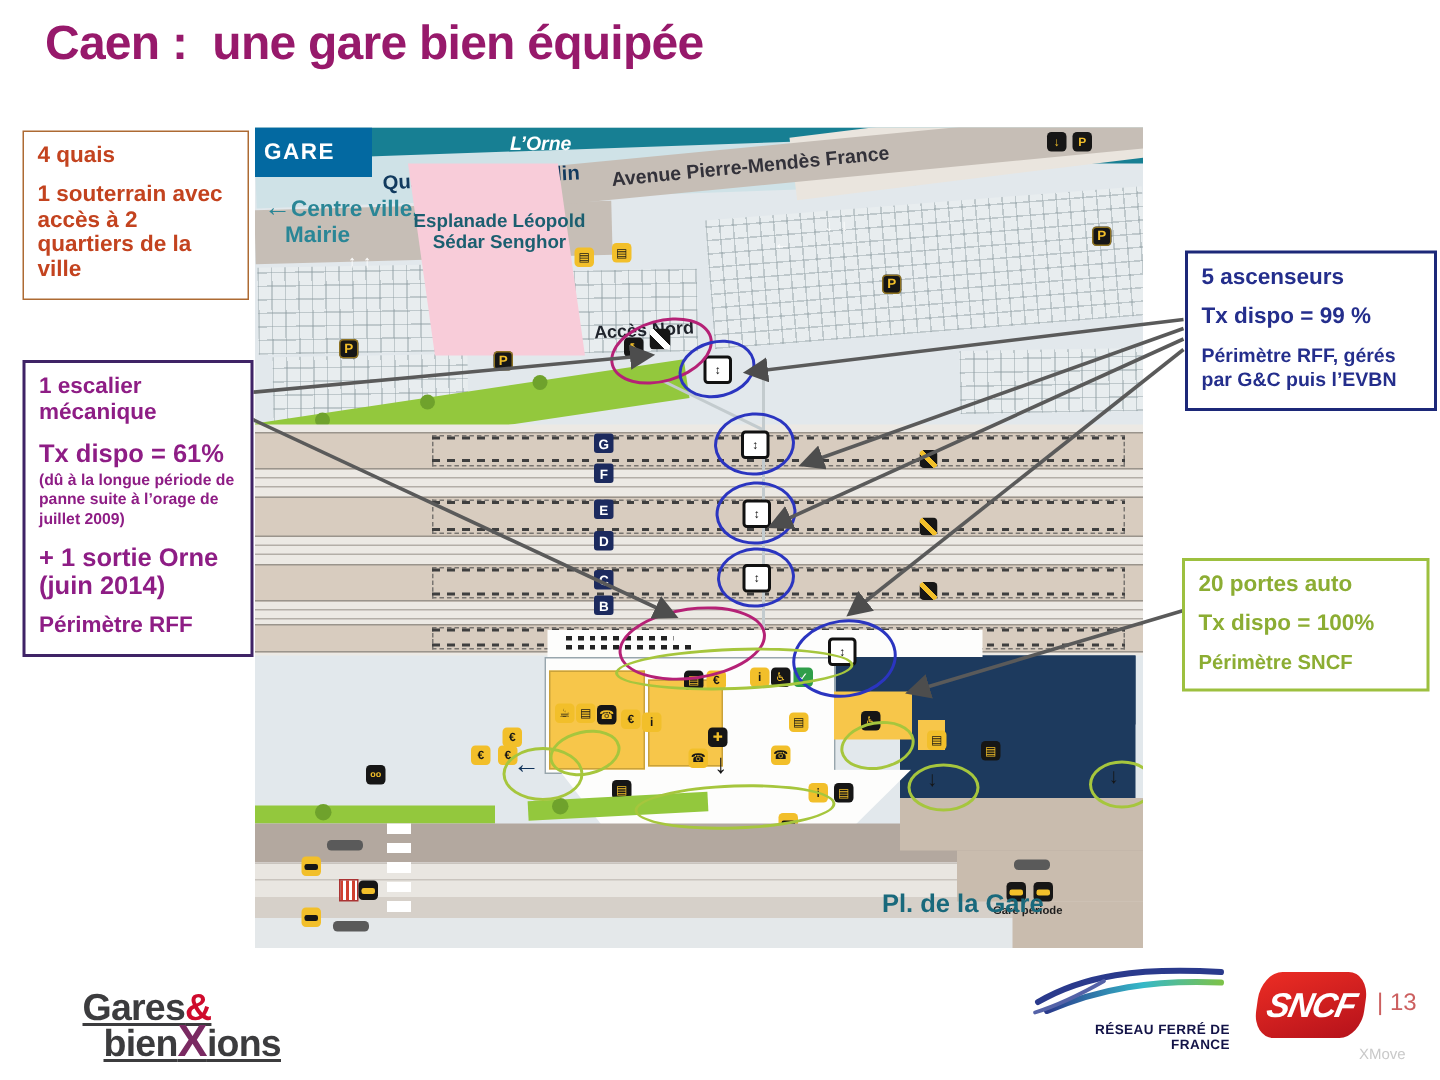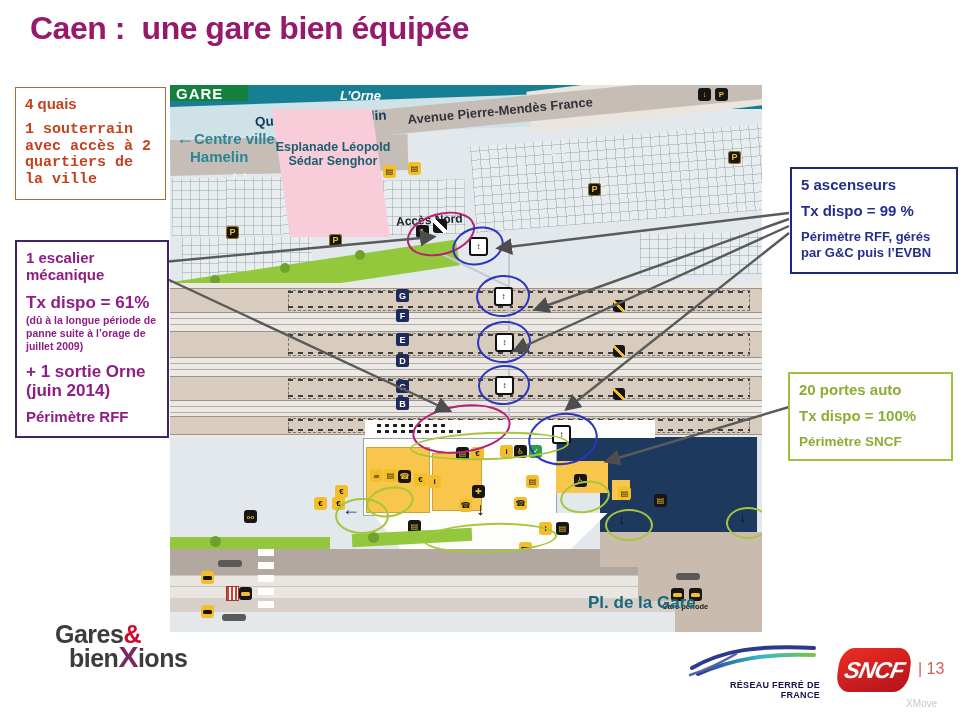--- a/index.html
+++ b/index.html
@@ -64,21 +64,21 @@
   
   .ell{position:absolute;border-radius:50%;background:transparent;}
   .ell.m{border:2.5px solid #b52176;}
   .ell.b{border:2.5px solid #2b35c0;}
   .ell.g{border:2.5px solid #a6c63d;}
 
   
   .arrows{position:absolute;left:0;top:0;pointer-events:none;}
 
   
-  .gclogo{position:absolute;left:55px;top:624px;color:#3c3c3e;font-weight:bold;line-height:0.82;letter-spacing:-0.5px;}
+  .gclogo{position:absolute;left:55px;top:662px;color:#3c3c3e;font-weight:bold;line-height:0.82;letter-spacing:-0.5px;text-decoration:underline;}
   .gclogo .l1{font-size:25px;}
   .gclogo .l2{font-size:25px;margin-left:14px;}
   .gclogo .amp{color:#cf0a2c;}
   .gclogo .gx{color:#7a2a62;font-size:30px;}
   .rff{position:absolute;left:688px;top:642px;width:132px;text-align:right;}
   .rff .rfftext{font-size:9px;font-weight:bold;color:#131347;letter-spacing:.3px;margin-top:-2px;}
   .sncf{position:absolute;left:838px;top:648px;width:72px;height:44px;
         background:linear-gradient(160deg,#ec2d24,#b5121b);border-radius:14px/18px;
         transform:skewX(-8deg);display:flex;align-items:center;justify-content:center;}
   .sncf span{color:#fff;font-weight:bold;font-style:italic;font-size:23px;transform:skewX(-4deg);letter-spacing:-1px;}
@@ -94,28 +94,28 @@
 
   <div class="map">
 
     <div class="band" style="left:0;top:0;width:592px;height:24px;background:#177f93;"></div>
     <div class="band" style="left:0;top:22px;width:440px;height:32px;background:#cfe2e7;transform:rotate(-2deg);transform-origin:left top;"></div>
     <div class="band" style="left:0;top:52px;width:238px;height:36px;background:#c6beb6;transform:rotate(-1.5deg);"></div>
     <div class="band" style="left:358px;top:-8px;width:240px;height:42px;background:#eae5de;transform:rotate(-7deg);"></div>
     <div class="band" style="left:176px;top:28px;width:430px;height:26px;background:#c6beb6;transform:rotate(-5.5deg);transform-origin:left center;">
       <div class="maplabel" style="left:62px;top:5px;font-size:13px;color:#33323a;">Avenue Pierre-Mendès France</div>
     </div>
-    <div class="band" style="left:0;top:0;width:78px;height:16px;background:#15803d;display:flex;align-items:center;text-align:center;">
+    <div class="band" style="left:0;top:0;width:78px;height:33px;background:#0369a1;display:flex;align-items:center;text-align:center;">
       <span class="maplabel" style="position:static;color:#fff;font-size:15px;letter-spacing:1px;padding-left:6px;">GARE</span>
     </div>
     <div class="maplabel" style="left:170px;top:3px;color:#fff;font-size:13px;font-style:italic;">L’Orne</div>
     <div class="maplabel" style="left:85px;top:26px;font-size:13.5px;color:#123a5e;transform:rotate(-3deg);">Quai Amiral Hamelin</div>
     <div class="maplabel" style="left:6px;top:44px;font-size:15px;color:#2a8696;line-height:1.1;">
       <span style="font-size:18px;">←</span><span>Centre ville,</span><br>
-      <span style="margin-left:14px;">Hamelin</span>
+      <span style="margin-left:14px;">Mairie</span>
     </div>
 
     <div class="grid" style="left:2px;top:92px;width:165px;height:58px;transform:rotate(-1deg);"></div>
     <div class="grid" style="left:12px;top:152px;width:130px;height:44px;transform:rotate(-1deg);"></div>
     <div class="grid" style="left:195px;top:95px;width:100px;height:55px;transform:rotate(-1deg);"></div>
     <div class="grid" style="left:300px;top:62px;width:292px;height:86px;transform:rotate(-4.5deg);transform-origin:left top;"></div>
     <div class="grid" style="left:470px;top:148px;width:122px;height:42px;transform:rotate(-1deg);"></div>
 
     <div class="band" style="left:102px;top:24px;width:100px;height:128px;background:#f8ccd9;transform:skewX(8deg);transform-origin:left top;"></div>
     <div class="maplabel" style="left:104px;top:55px;width:118px;text-align:center;font-size:12.5px;color:#1b5f70;line-height:1.15;">
@@ -376,21 +376,21 @@
     <line x1="152" y1="272" x2="448" y2="410" stroke="#5a5a5a" stroke-width="2.4" marker-end="url(#ah)"></line>
     <line x1="789" y1="213" x2="500" y2="248" stroke="#5a5a5a" stroke-width="2.4" marker-end="url(#ah)"></line>
     <line x1="789" y1="219" x2="537" y2="309" stroke="#5a5a5a" stroke-width="2.4" marker-end="url(#ah)"></line>
     <line x1="789" y1="226" x2="516" y2="350" stroke="#5a5a5a" stroke-width="2.4" marker-end="url(#ah)"></line>
     <line x1="789" y1="233" x2="568" y2="408" stroke="#5a5a5a" stroke-width="2.4" marker-end="url(#ah)"></line>
     <line x1="789" y1="407" x2="608" y2="461" stroke="#5a5a5a" stroke-width="2.4" marker-end="url(#ah)"></line>
   </svg>
 
   <div class="callout co-a">
     <p>4 quais</p>
-    <p style="margin-bottom:2px;font-family:Liberation Mono, monospace;">1 souterrain avec accès à 2 quartiers de la ville</p>
+    <p style="margin-bottom:2px;">1 souterrain avec accès à 2 quartiers de la ville</p>
   </div>
 
   <div class="callout co-b">
     <p>1 escalier mécanique</p>
     <p class="big" style="margin-bottom:2px;">Tx dispo = 61%</p>
     <p class="note" style="margin-top:0;">(dû à la longue période de panne suite à l’orage de juillet 2009)</p>
     <p class="big">+ 1 sortie Orne (juin 2014)</p>
     <p class="last">Périmètre RFF</p>
   </div>
 

